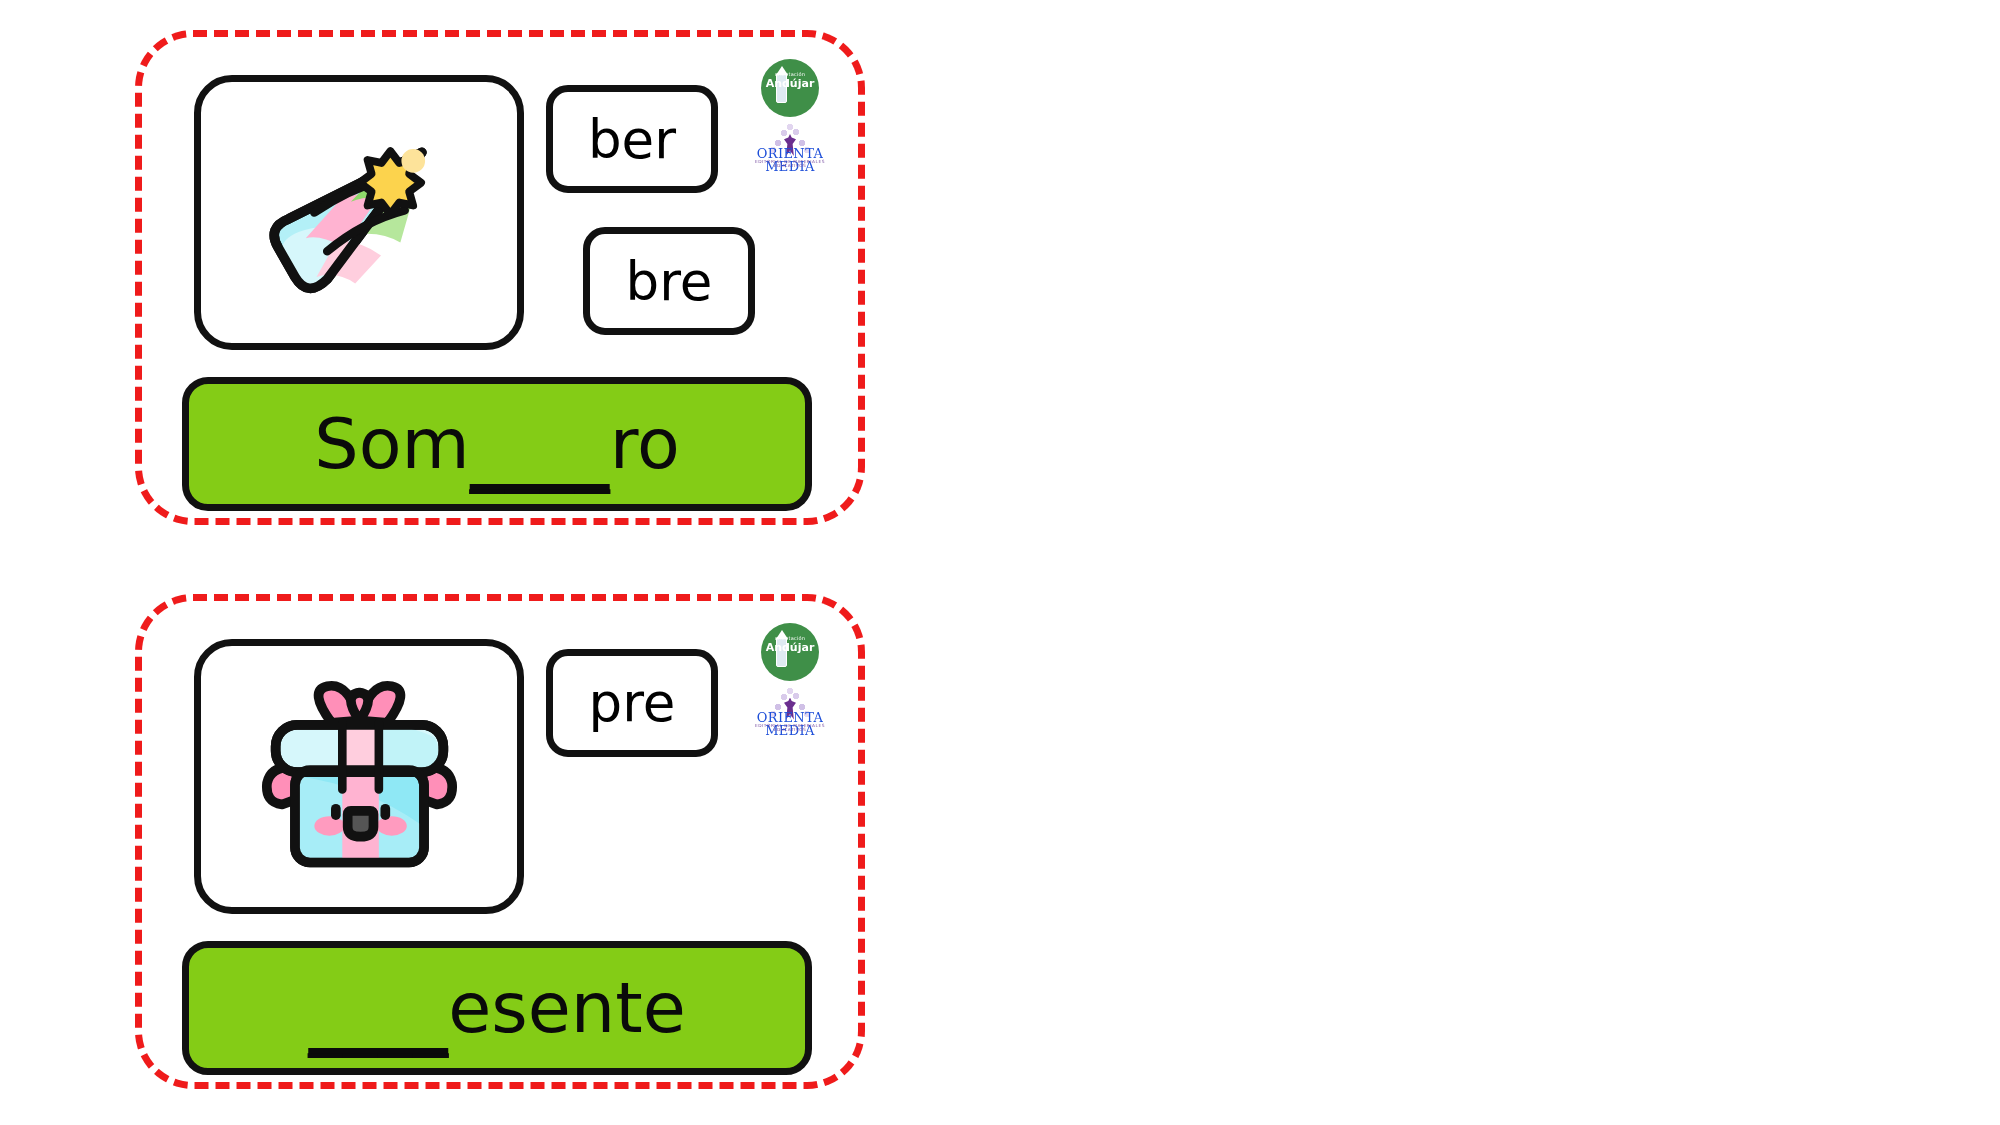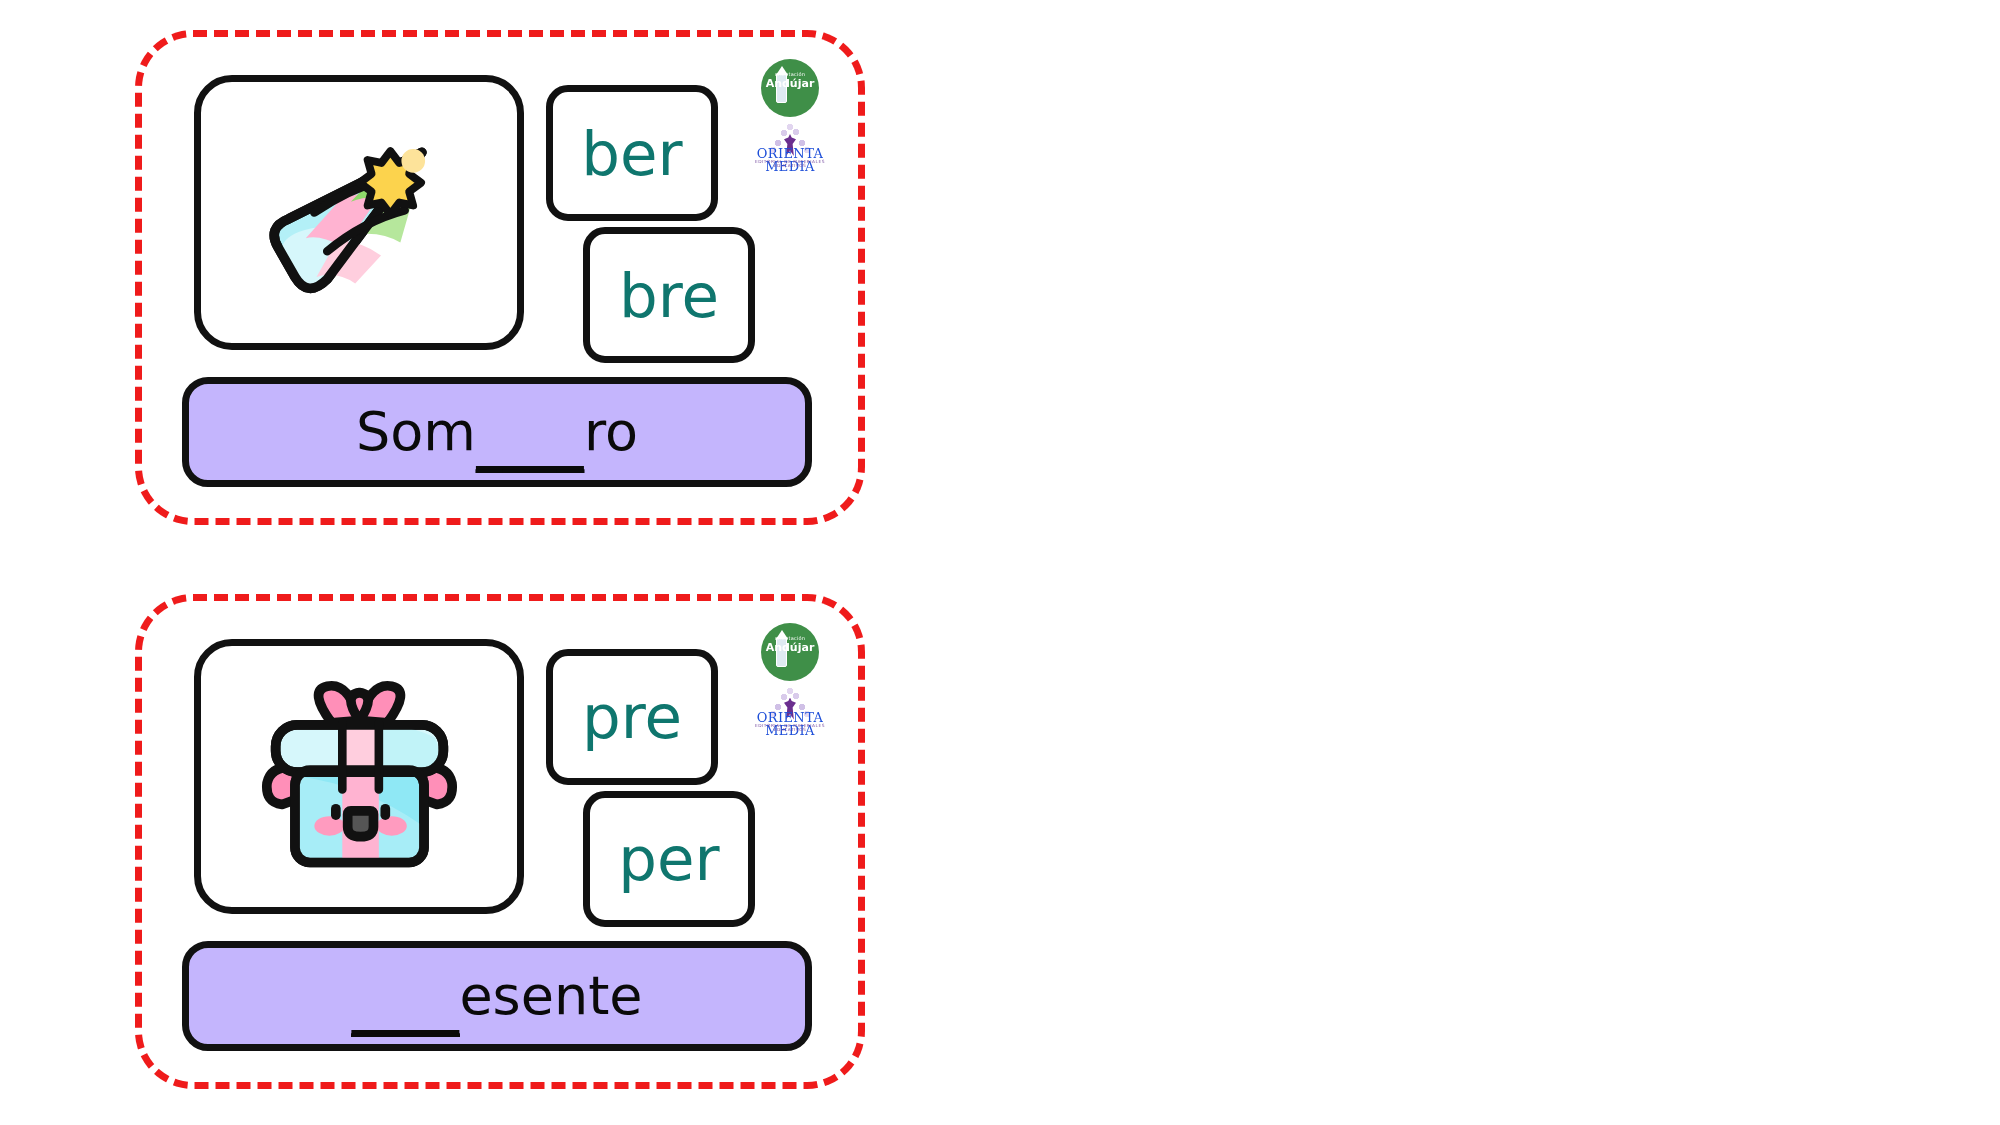--- a/index.html
+++ b/index.html
@@ -38,47 +38,47 @@
     background: #ffffff;
     display: flex;
     align-items: center;
     justify-content: center;
   }
   .pic-box svg { width: 255px; height: 215px; display:block; }
 
   
   .opt {
     position: absolute;
-    width: 172px; height: 136px;
+    width: 172px; height: 108px;
     border: 7px solid #111111;
     border-radius: 22px;
     background: #ffffff;
     display: flex;
     align-items: center;
     justify-content: center;
-    font-size: 61px;
+    font-size: 53px;
     line-height: 1;
-    color: #0f766e;
+    color: #000000;
     font-family: "DejaVu Sans", sans-serif;
   }
   .opt-a { left: 404px; top: 48px; }
   .opt-b { left: 404px; top: 190px; margin-left: 37px; }
 
   
   .word-bar {
     position: absolute;
     left: 40px; top: 340px;
-    width: 630px; height: 110px;
+    width: 630px; height: 134px;
     border: 7px solid #111111;
     border-radius: 26px;
-    background: #c4b5fd;
+    background: #84cc16;
     display: flex;
     align-items: center;
     justify-content: center;
-    font-size: 54px;
+    font-size: 70px;
     line-height: 1;
     color: #0a0a0a;
     letter-spacing: 0px;
     white-space: pre;
   }
 
   
   .wm { position: absolute; right: 18px; top: 22px; width: 100px; }
   .wm-oa {
     width: 58px; height: 58px;
@@ -225,21 +225,20 @@
             <ellipse cx="72" cy="146" rx="14" ry="9" fill="#ff9bbf" stroke="none"></ellipse>
             <ellipse cx="130" cy="146" rx="14" ry="9" fill="#ff9bbf" stroke="none"></ellipse>
             <path d="M78 130 v6" stroke-width="9"></path>
             <path d="M124 130 v6" stroke-width="9"></path>
             <path d="M92 132 h18 q3 0 3 3 v12 q0 9 -12 9 q-12 0 -12 -9 v-12 q0 -3 3 -3z" fill="#555555"></path>
           </g>
         </svg>
       </div>
 
       <div class="opt opt-a">pre</div>
-      <div class="opt opt-b">per</div>
 
       <div class="wm">
         <div class="wm-oa">
           <div class="oa-pencil"></div>
           <div class="oa-top">orientación</div>
           <div class="oa-name">Andújar</div>
         </div>
         <div class="wm-om">
           <div class="om-burst"></div>
           <div class="om-fig"></div>

